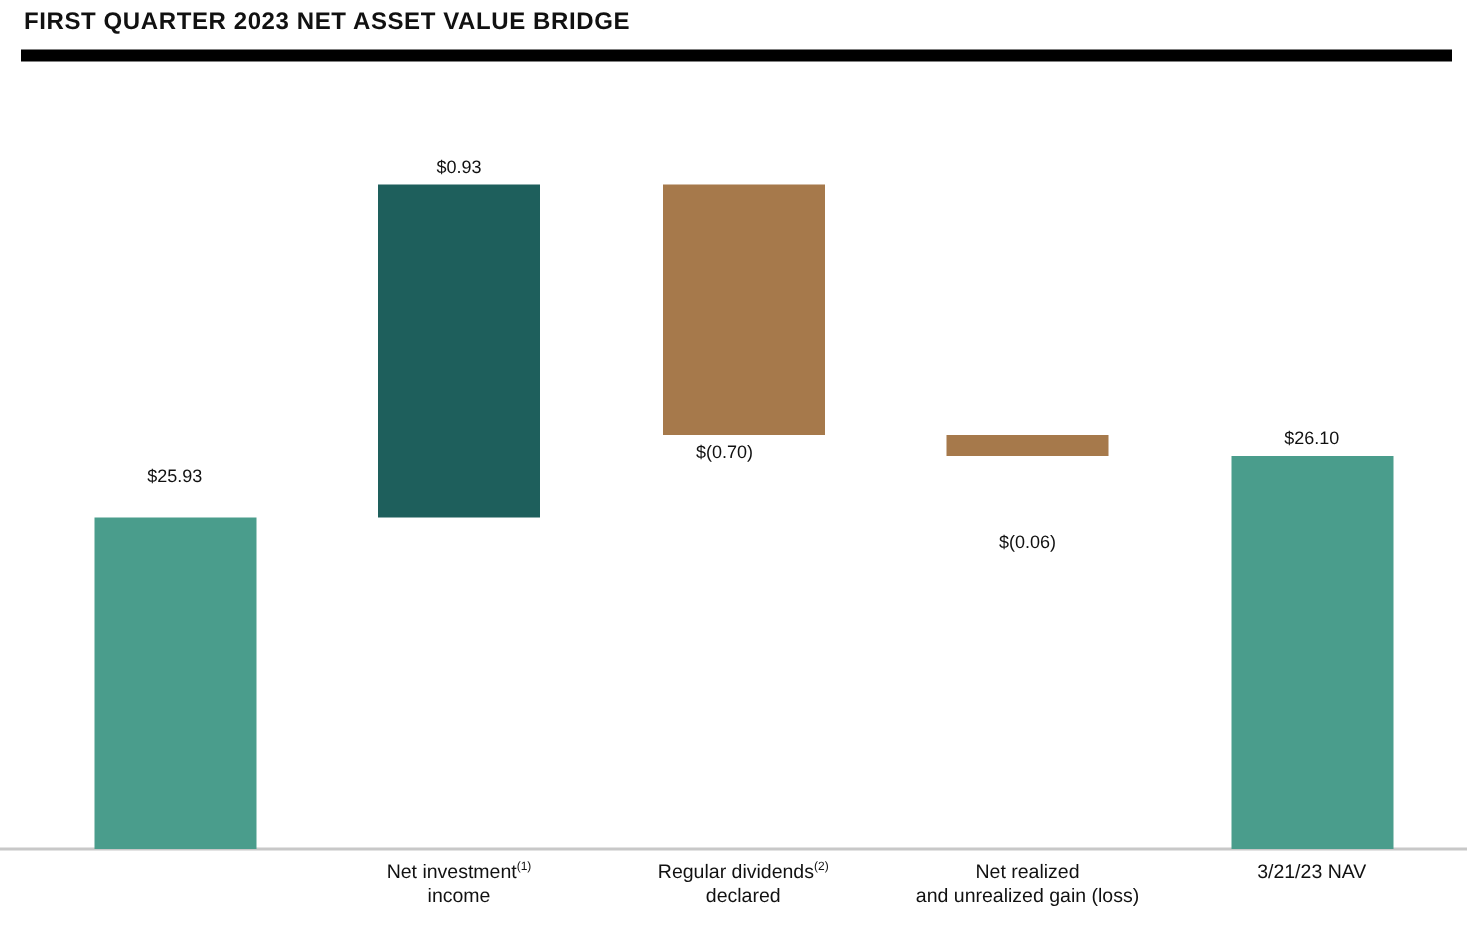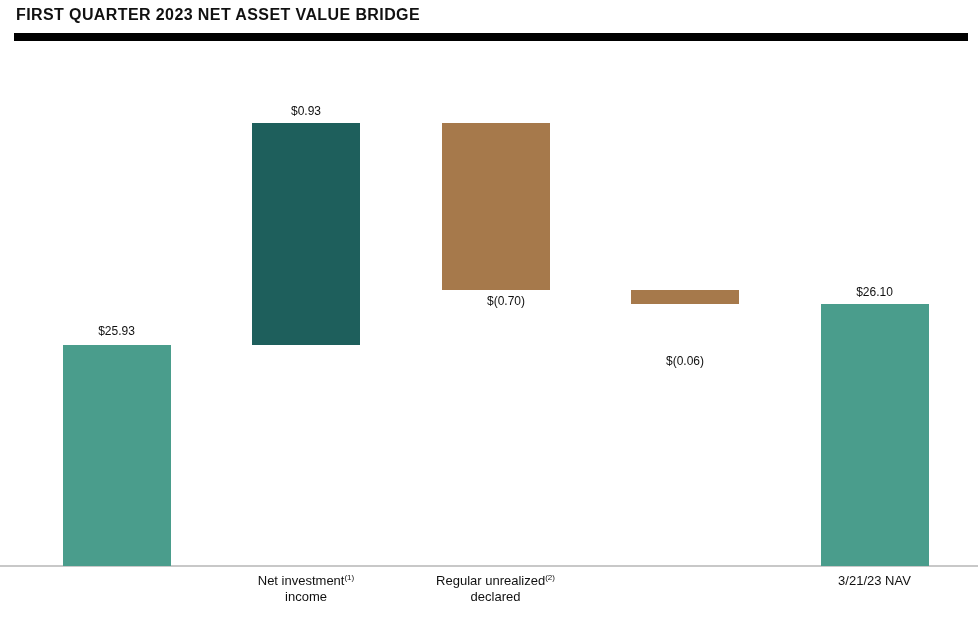--- a/index.html
+++ b/index.html
@@ -76,26 +76,27 @@
 <body>
 
 <div id="page">
   <div class="chart-title">FIRST QUARTER 2023 NET ASSET VALUE BRIDGE</div>
   <div class="title-rule"></div>
 
   <div id="chart">
     <div class="x-axis-line" style="background: rgb(200, 200, 200);"></div>
 
   <div class="bar" style="left: 62.5px; top: 344.66px; width: 108px; height: 221.34px; background: rgb(74, 157, 140);"></div>
-      <div class="value-label" style="left: 46.5px; top: 324px;">$25.93</div>
+      <div class="value-label" style="left: 46.5px; top: 310px;">$25.93</div>
       <div class="bar" style="left: 252px; top: 123.32px; width: 108px; height: 221.34px; background: rgb(30, 95, 92);"></div>
       <div class="value-label" style="left: 236px; top: 104.32px;">$0.93</div>
       <div class="cat-label" style="left: 196px; top: 573px;"><span>Net investment</span><sup>(1)</sup><br><span>income</span></div>
       <div class="bar" style="left: 441.5px; top: 123.32px; width: 108px; height: 166.6px; background: rgb(166, 121, 75);"></div>
-      <div class="value-label" style="left: 436px; top: 293.92px;">$(0.70)</div>
-      <div class="cat-label" style="left: 385.5px; top: 573px;"><span>Regular unrealized</span><sup>(2)</sup><br><span>declared</span></div>
+      <div class="value-label" style="left: 413px; top: 293.92px;">$(0.70)</div>
+      <div class="cat-label" style="left: 385.5px; top: 573px;"><span>Regular dividends</span><sup>(2)</sup><br><span>declared</span></div>
       <div class="bar" style="left: 631px; top: 289.92px; width: 108px; height: 14.28px; background: rgb(166, 121, 75);"></div>
       <div class="value-label" style="left: 615px; top: 308.2px; margin-top: 46px;">$(0.06)</div>
+      <div class="cat-label" style="left: 575px; top: 573px;"><span>Net realized</span><br><span>and unrealized gain (loss)</span></div>
       <div class="bar" style="left: 820.5px; top: 304.2px; width: 108px; height: 261.8px; background: rgb(74, 157, 140);"></div>
       <div class="value-label" style="left: 804.5px; top: 285.2px;">$26.10</div>
       <div class="cat-label" style="left: 764.5px; top: 573px;"><span>3/21/23 NAV</span></div>
     </div>
 </div>
 
 </body></html>

